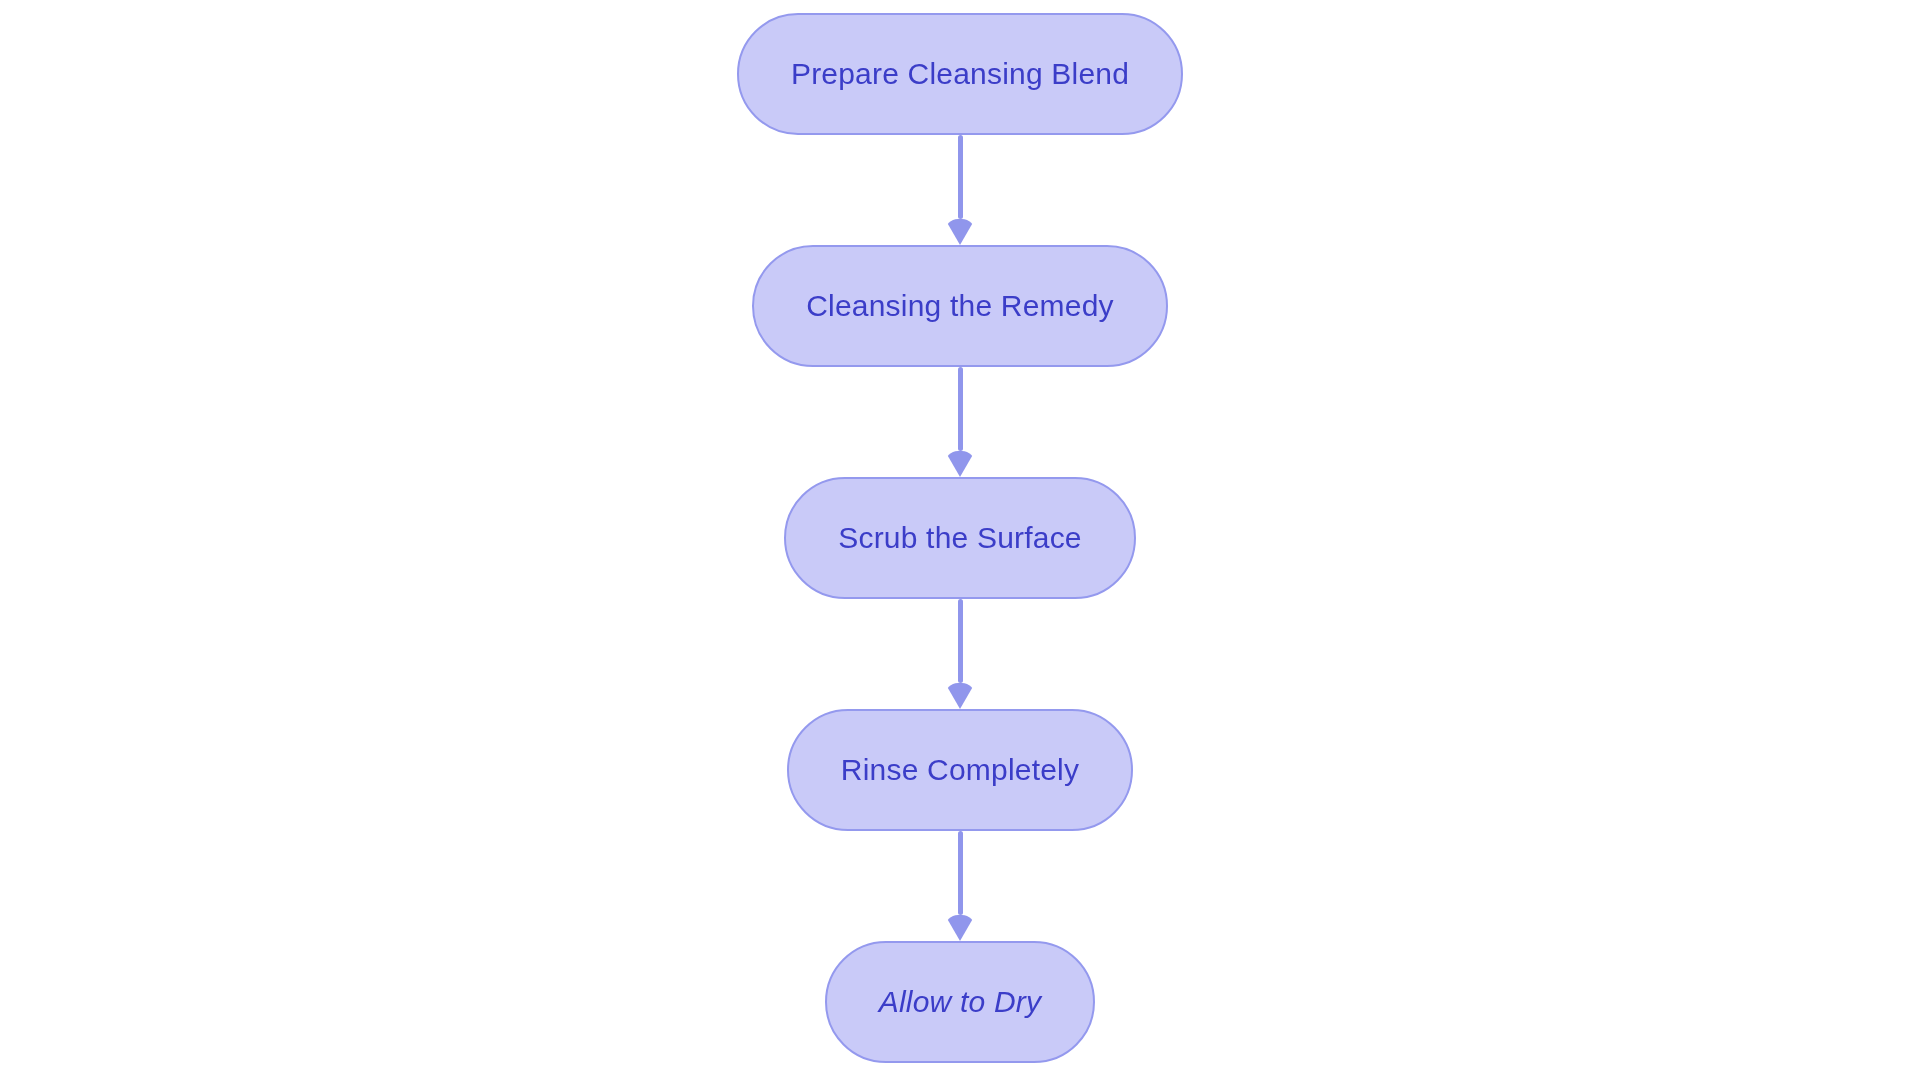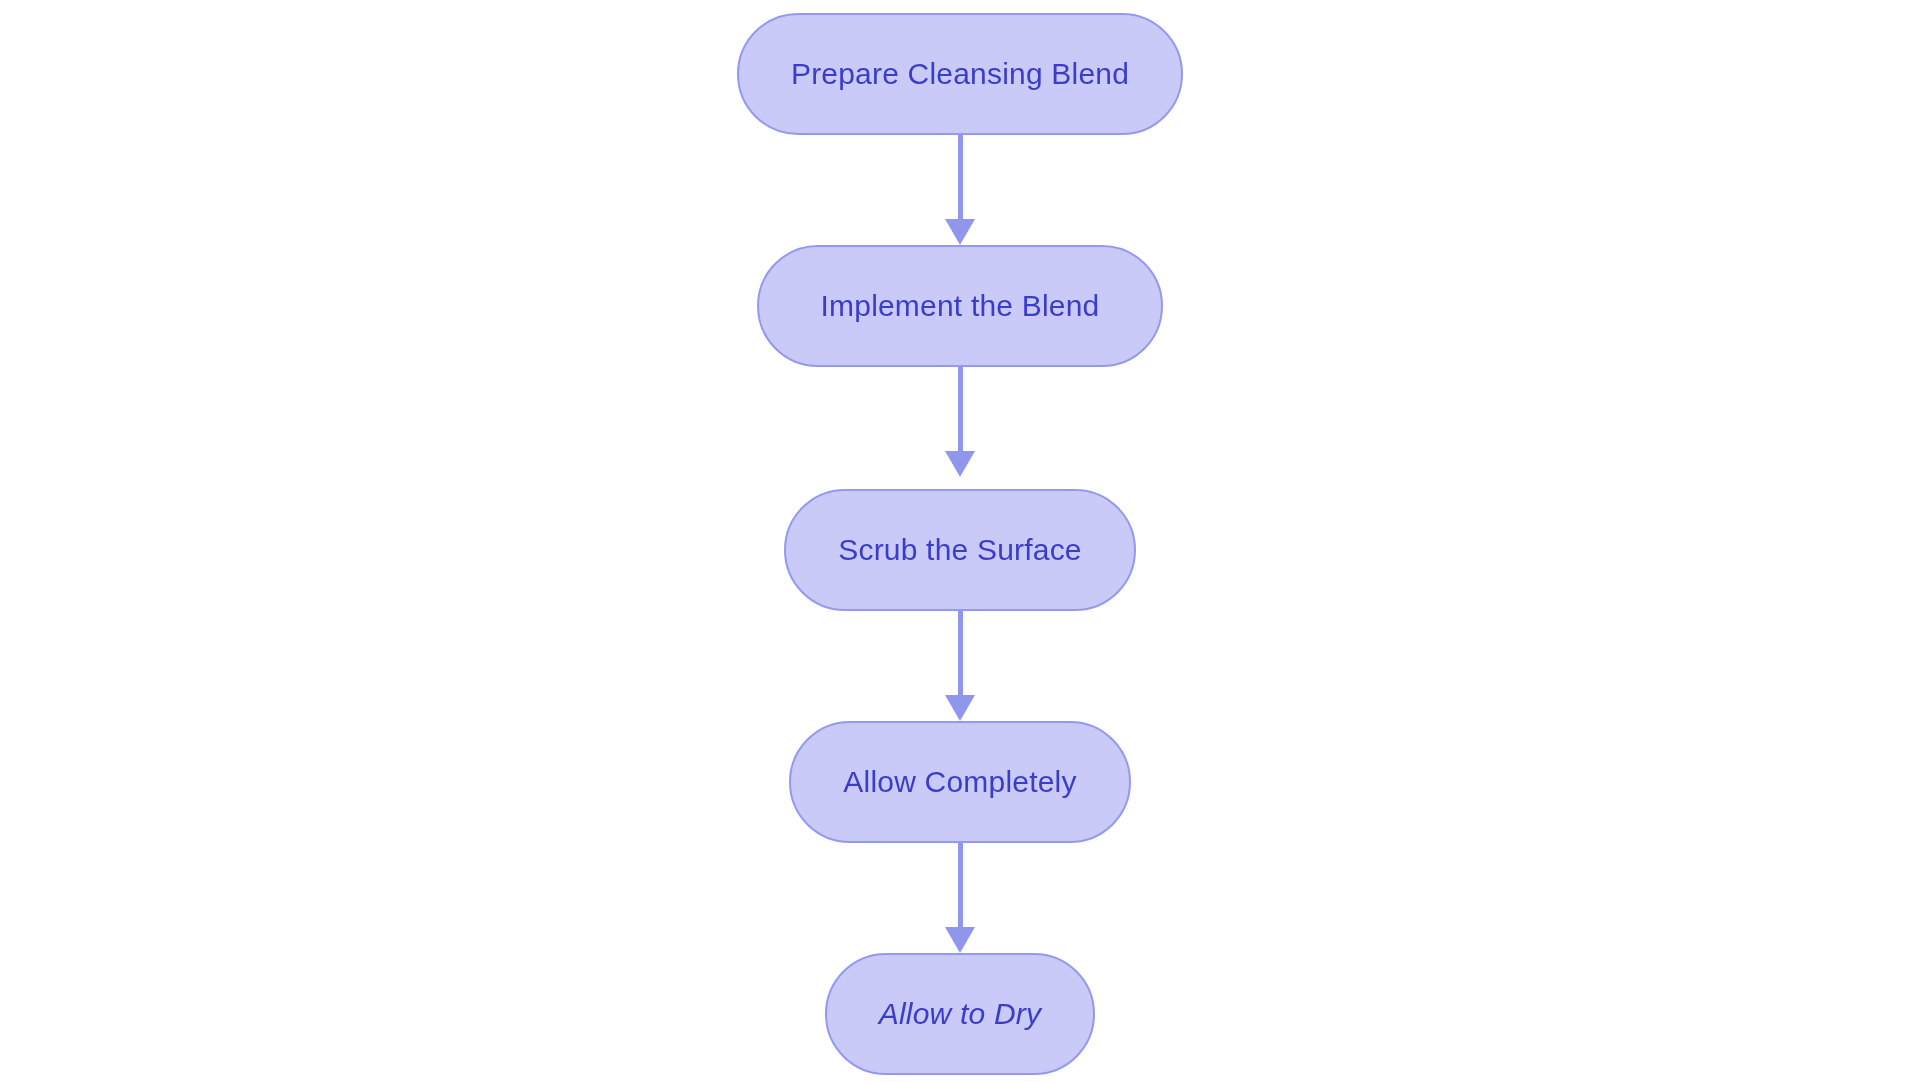--- a/index.html
+++ b/index.html
@@ -2,21 +2,21 @@
 <html style="--background: #ffffff; --node-fill: #c9caf8; --node-border: #9499ee; --connector: #9096ec; --text: #3b3dc8;"><head>
 <meta charset="utf-8">
 <style>
   :root {
     --background: #ffffff;
     --node-fill: #c9caf8;
     --node-border: #9499ee;
     --connector: #9096ec;
     --text: #3b3dc8;
   }
-  * { margin: 0; padding: 0; box-sizing: border-box; }
+  * { margin: 0; padding: 0; box-sizing: border-box; border-radius: 13px; }
   html, body {
     width: 1920px;
     height: 1083px;
     background: var(--background);
     font-family: "Liberation Sans", "DejaVu Sans", sans-serif;
     overflow: hidden;
   }
   .canvas {
     width: 1920px;
     height: 1083px;
@@ -35,21 +35,21 @@
     align-items: center;
     justify-content: center;
     font-size: 30px;
     letter-spacing: 0.2px;
     padding: 0 52px;
     white-space: nowrap;
     flex: 0 0 auto;
   }
   .node-0 { min-width: 430px; }
   .node-1 { min-width: 406px; }
-  .node-2 { min-width: 336px; margin-top: 12px; }
+  .node-2 { min-width: 336px; }
   .node-3 { min-width: 326px; }
   .node-4 { min-width: 248px; font-style: italic; }
   .connector {
     height: 110px;
     width: 30px;
     display: flex;
     flex-direction: column;
     align-items: center;
     flex: 0 0 auto;
   }
@@ -74,39 +74,39 @@
   <div class="node node-0">
     <span>Prepare Cleansing Blend</span>
   </div>
 
   <div class="connector">
     <div class="line"></div>
     <div class="head"></div>
   </div>
 
   <div class="node node-1">
-    <span>Implement the Blend</span>
+    <span>Cleansing the Remedy</span>
   </div>
 
   <div class="connector">
     <div class="line"></div>
     <div class="head"></div>
   </div>
 
   <div class="node node-2">
     <span>Scrub the Surface</span>
   </div>
 
   <div class="connector">
     <div class="line"></div>
     <div class="head"></div>
   </div>
 
   <div class="node node-3">
-    <span>Allow Completely</span>
+    <span>Rinse Completely</span>
   </div>
 
   <div class="connector">
     <div class="line"></div>
     <div class="head"></div>
   </div>
 
   <div class="node node-4">
     <span>Allow to Dry</span>
   </div>

